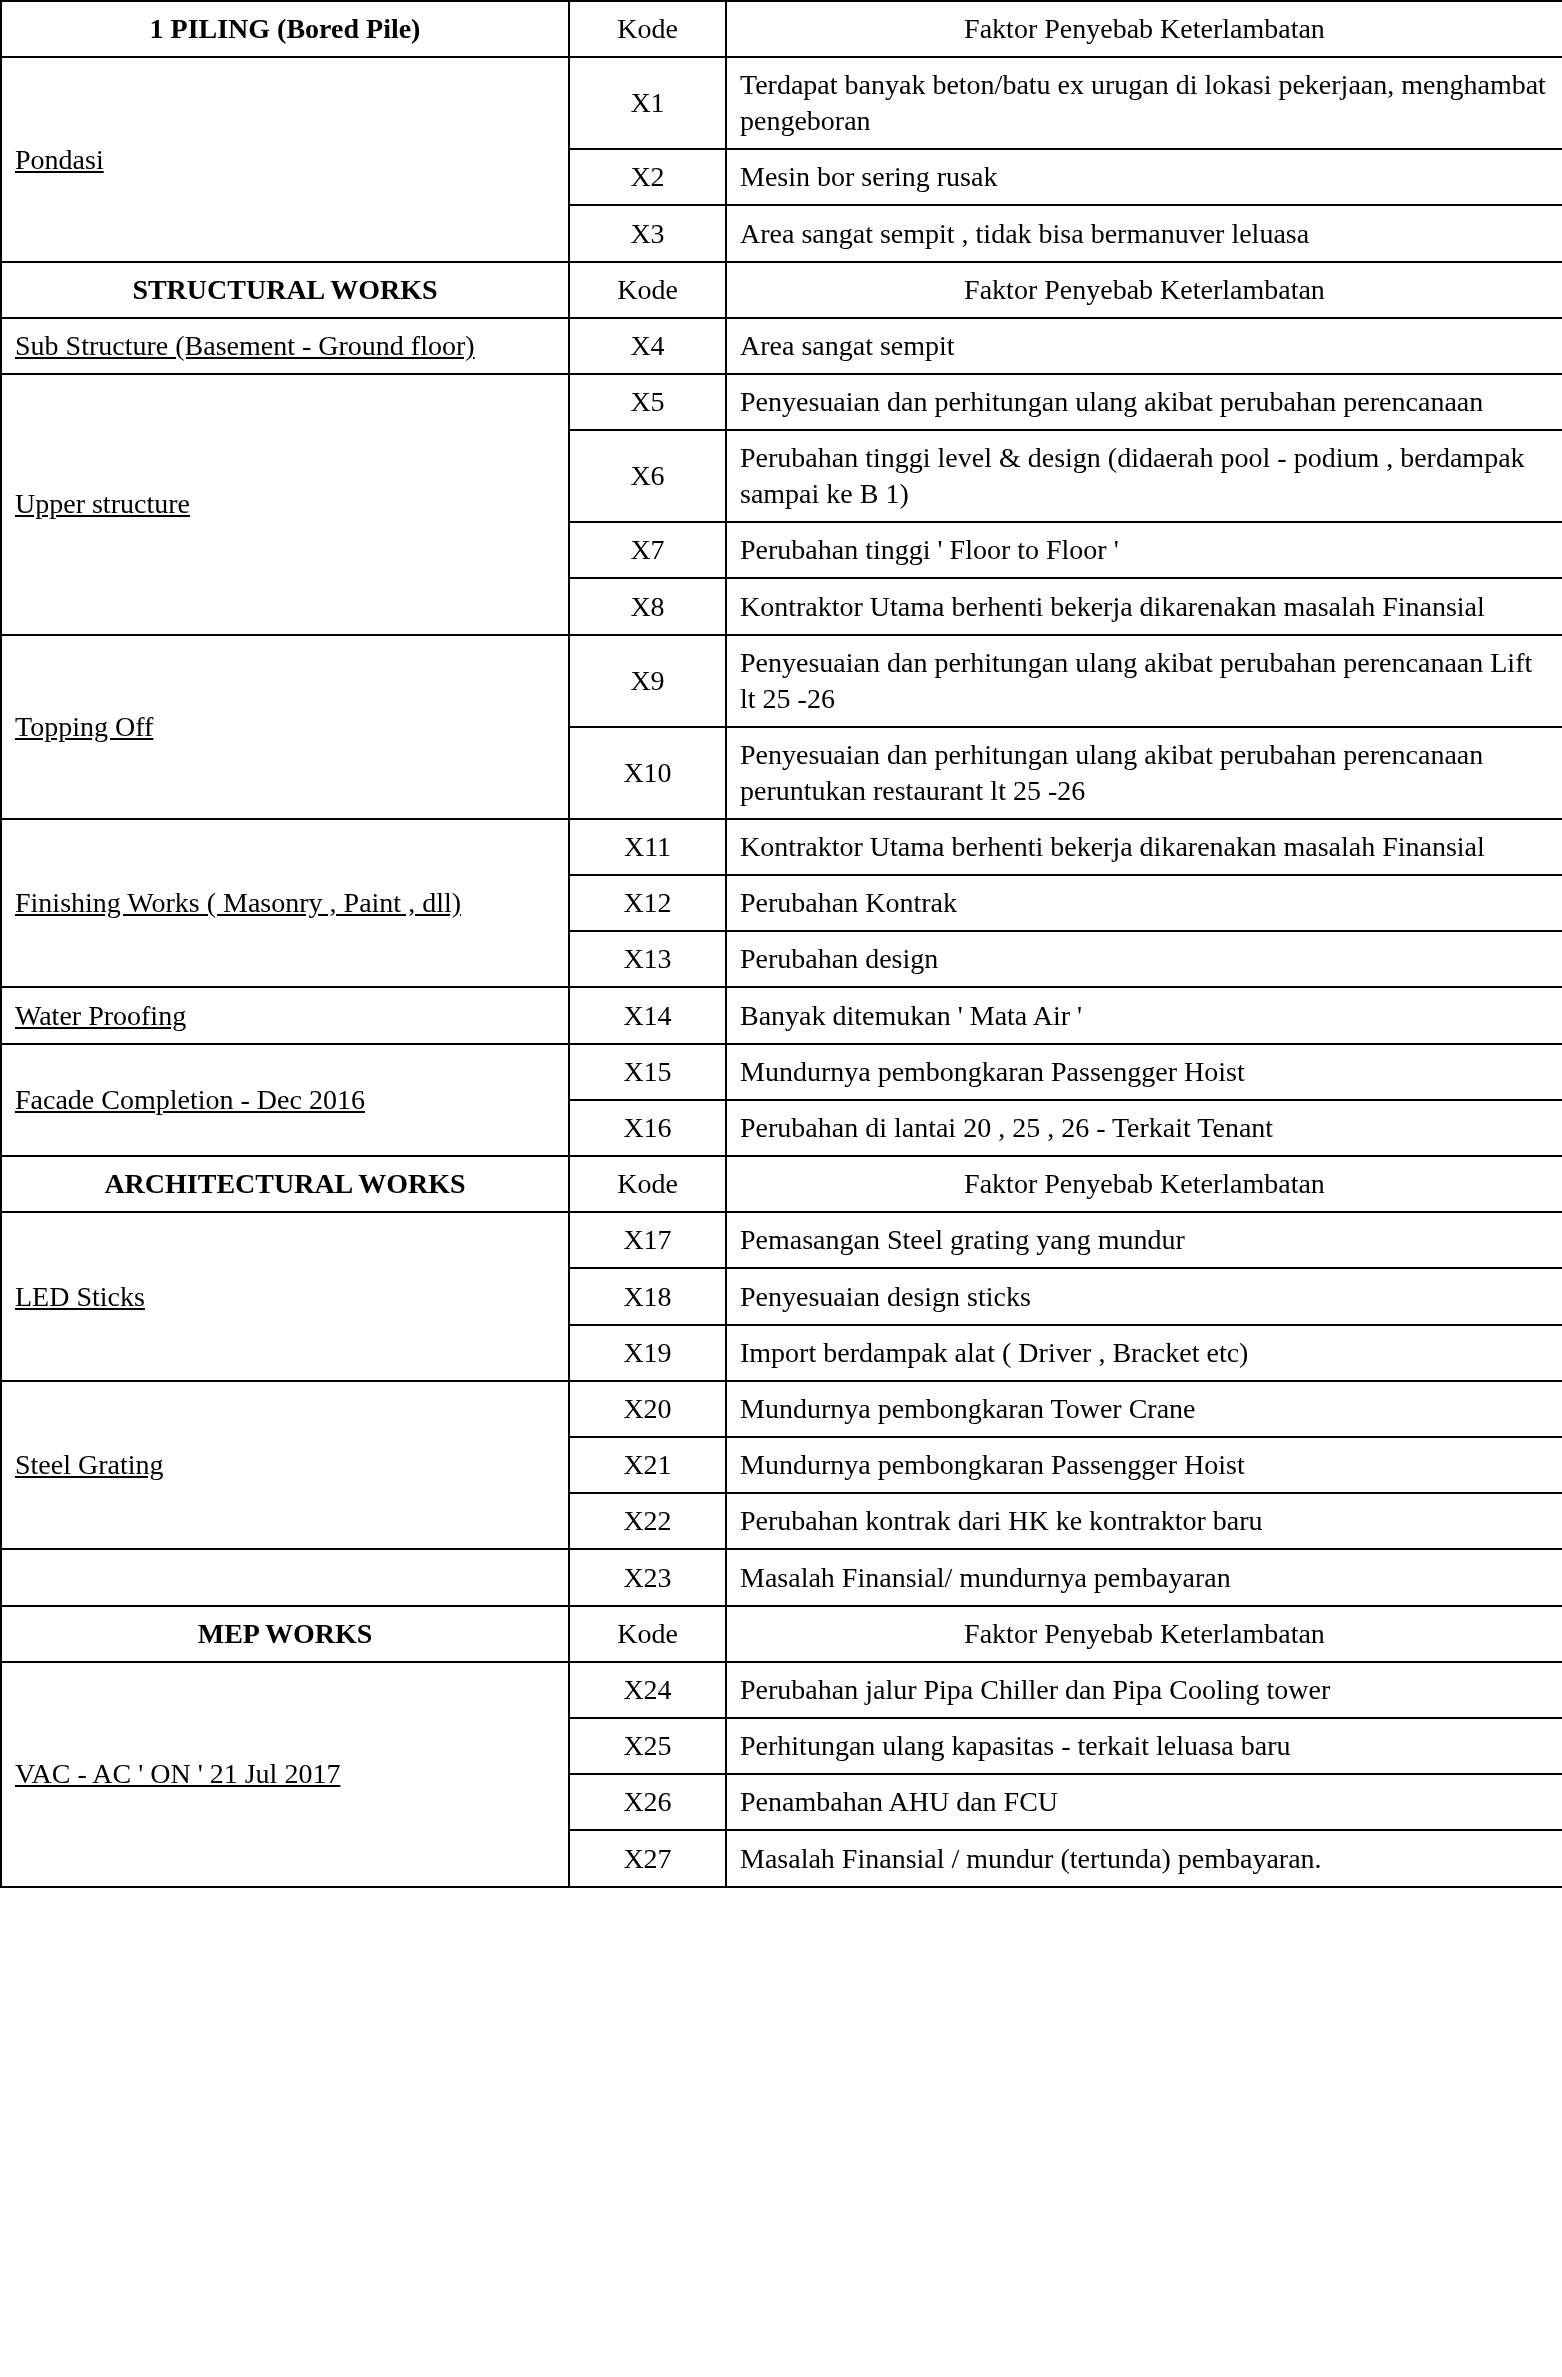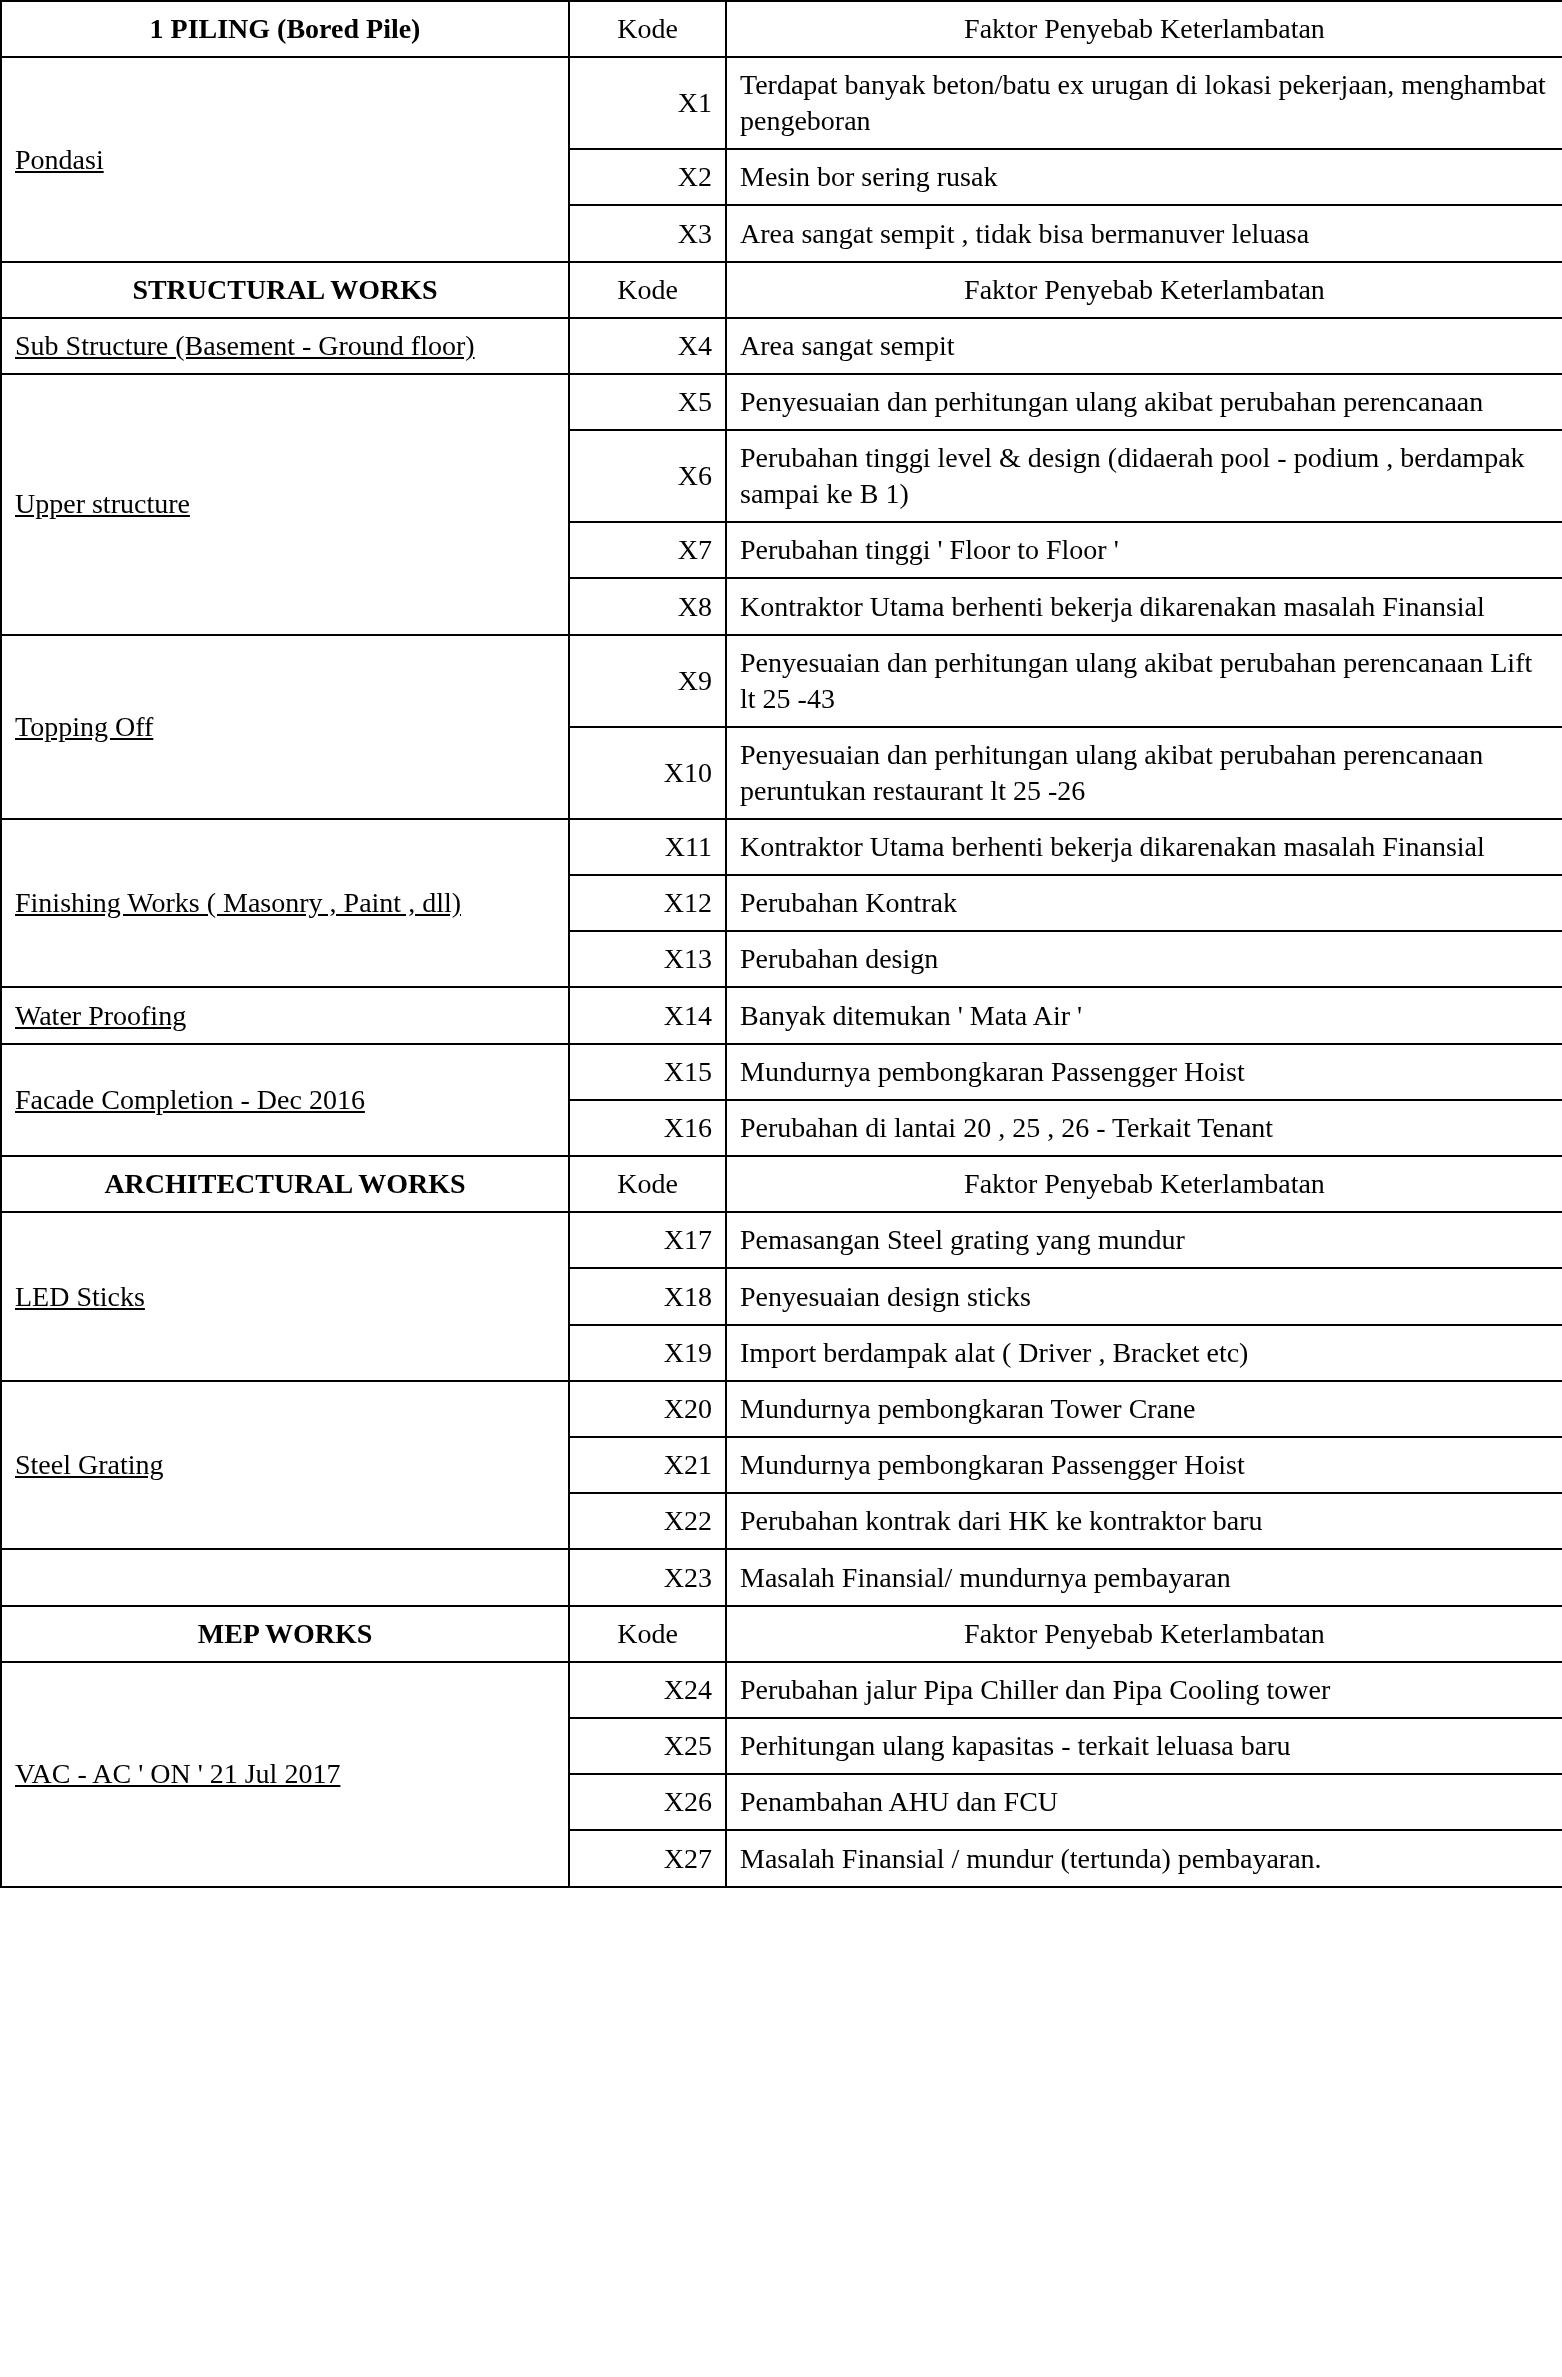--- a/index.html
+++ b/index.html
@@ -46,21 +46,21 @@
     background: #bfbfbf;
     text-align: center;
     padding-top: 5.5px;
     padding-bottom: 5.5px;
   }
   .hdr-sec td.section-name { font-weight: bold; }
   .hdr-sec td.kode-h,
   .hdr-sec td.factor-h { font-weight: normal; }
 
   td.code-cell {
-    text-align: right;
+    text-align: center;
     padding-left: 18.4px;
   }
   td.activity-cell {
     text-align: left;
     padding-left: 13px;
     text-decoration: underline;
   }
   td.factor-cell {
     text-align: left;
     padding-left: 13px;
@@ -125,21 +125,21 @@
       <td class="factor-cell">Perubahan tinggi ' Floor to Floor '</td>
     </tr>
     <tr>
       <td class="code-cell">X8</td>
       <td class="factor-cell">Kontraktor Utama berhenti bekerja dikarenakan masalah Finansial</td>
     </tr>
 
     <tr>
       <td class="activity-cell" rowspan="2">Topping Off</td>
       <td class="code-cell">X9</td>
-      <td class="factor-cell">Penyesuaian  dan perhitungan ulang akibat perubahan perencanaan Lift lt 25 -43</td>
+      <td class="factor-cell">Penyesuaian  dan perhitungan ulang akibat perubahan perencanaan Lift lt 25 -26</td>
     </tr>
     <tr>
       <td class="code-cell">X10</td>
       <td class="factor-cell">Penyesuaian  dan perhitungan ulang akibat perubahan perencanaan peruntukan restaurant lt 25 -26</td>
     </tr>
 
     <tr>
       <td class="activity-cell" rowspan="3">Finishing Works  ( Masonry , Paint , dll)</td>
       <td class="code-cell">X11</td>
       <td class="factor-cell">Kontraktor Utama berhenti bekerja dikarenakan masalah Finansial</td>

